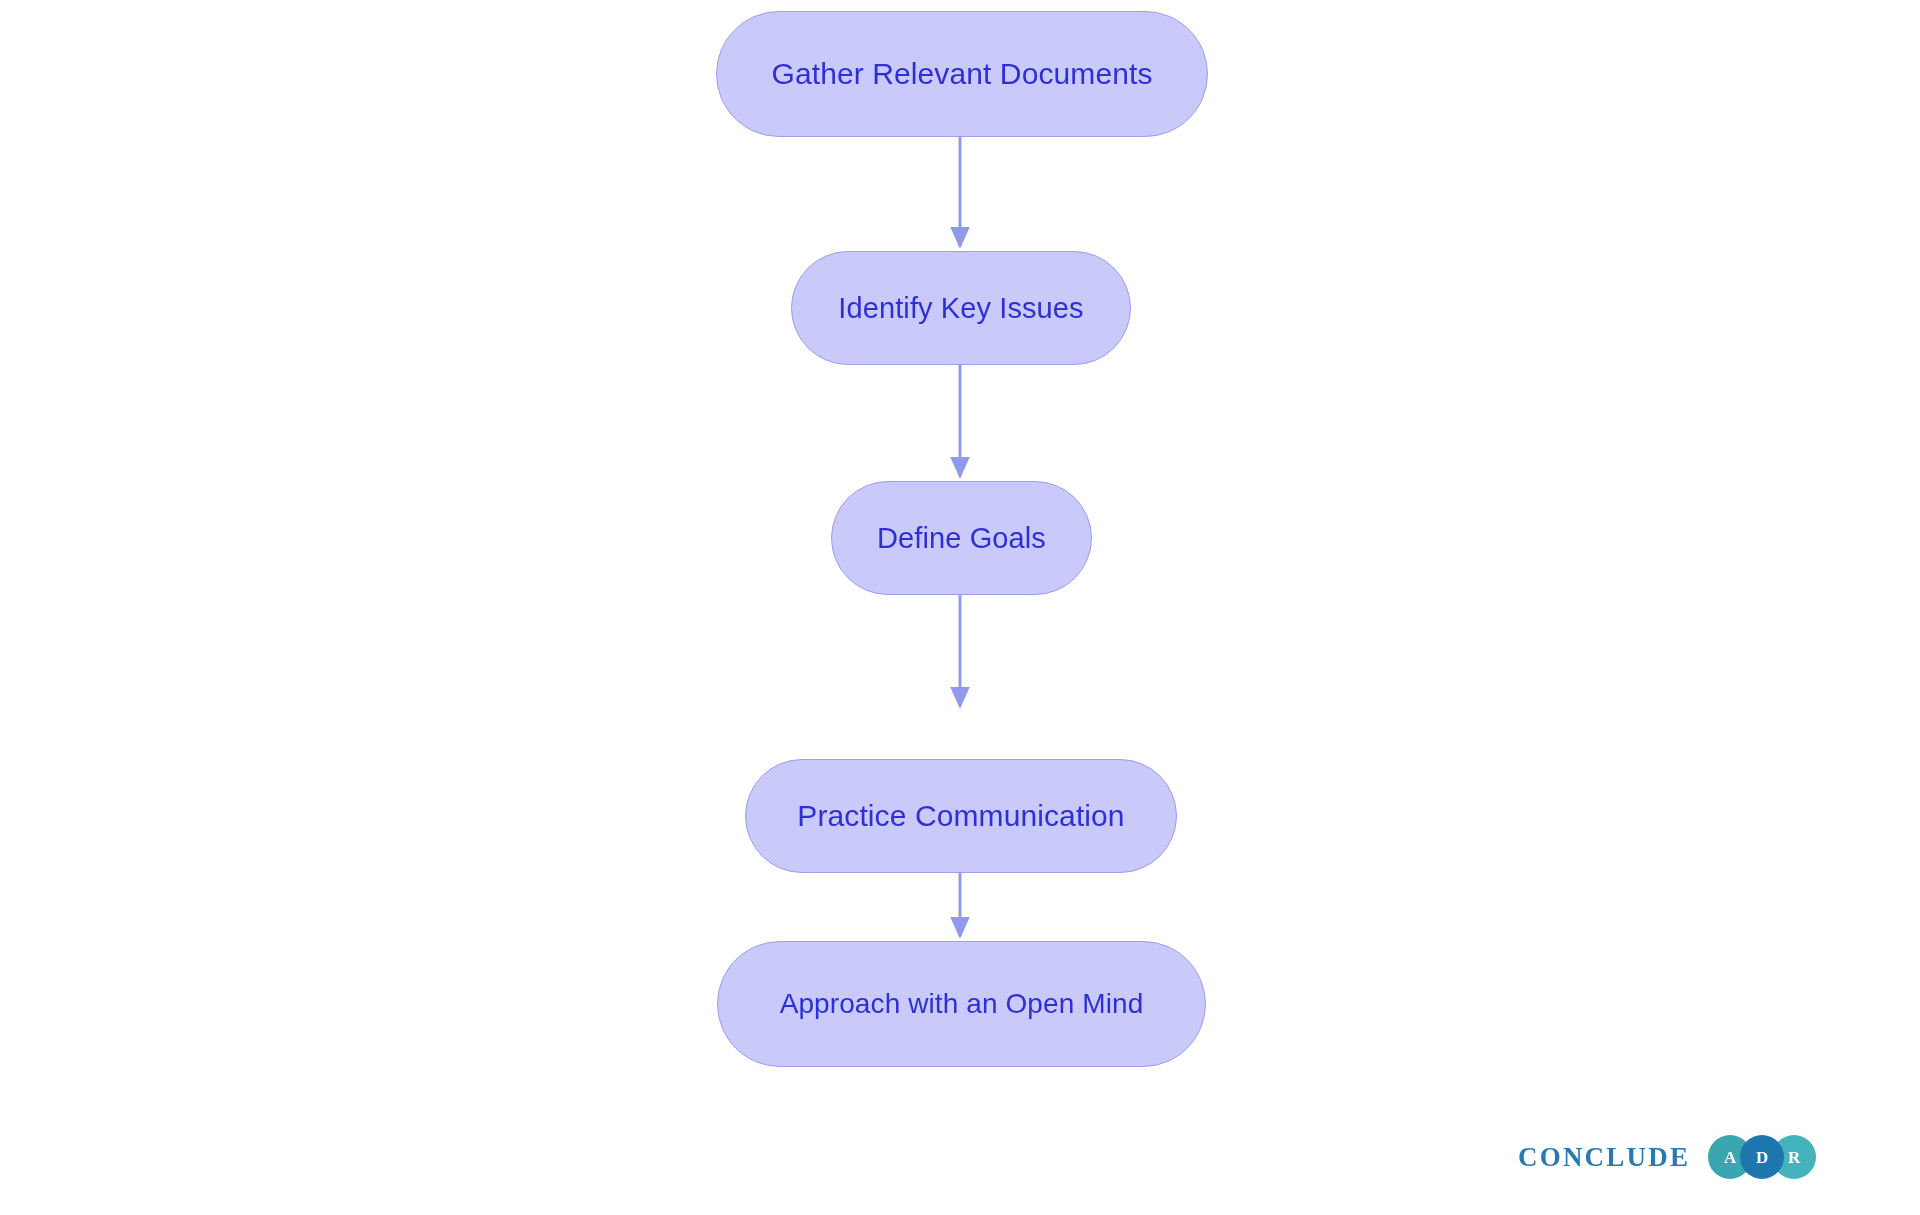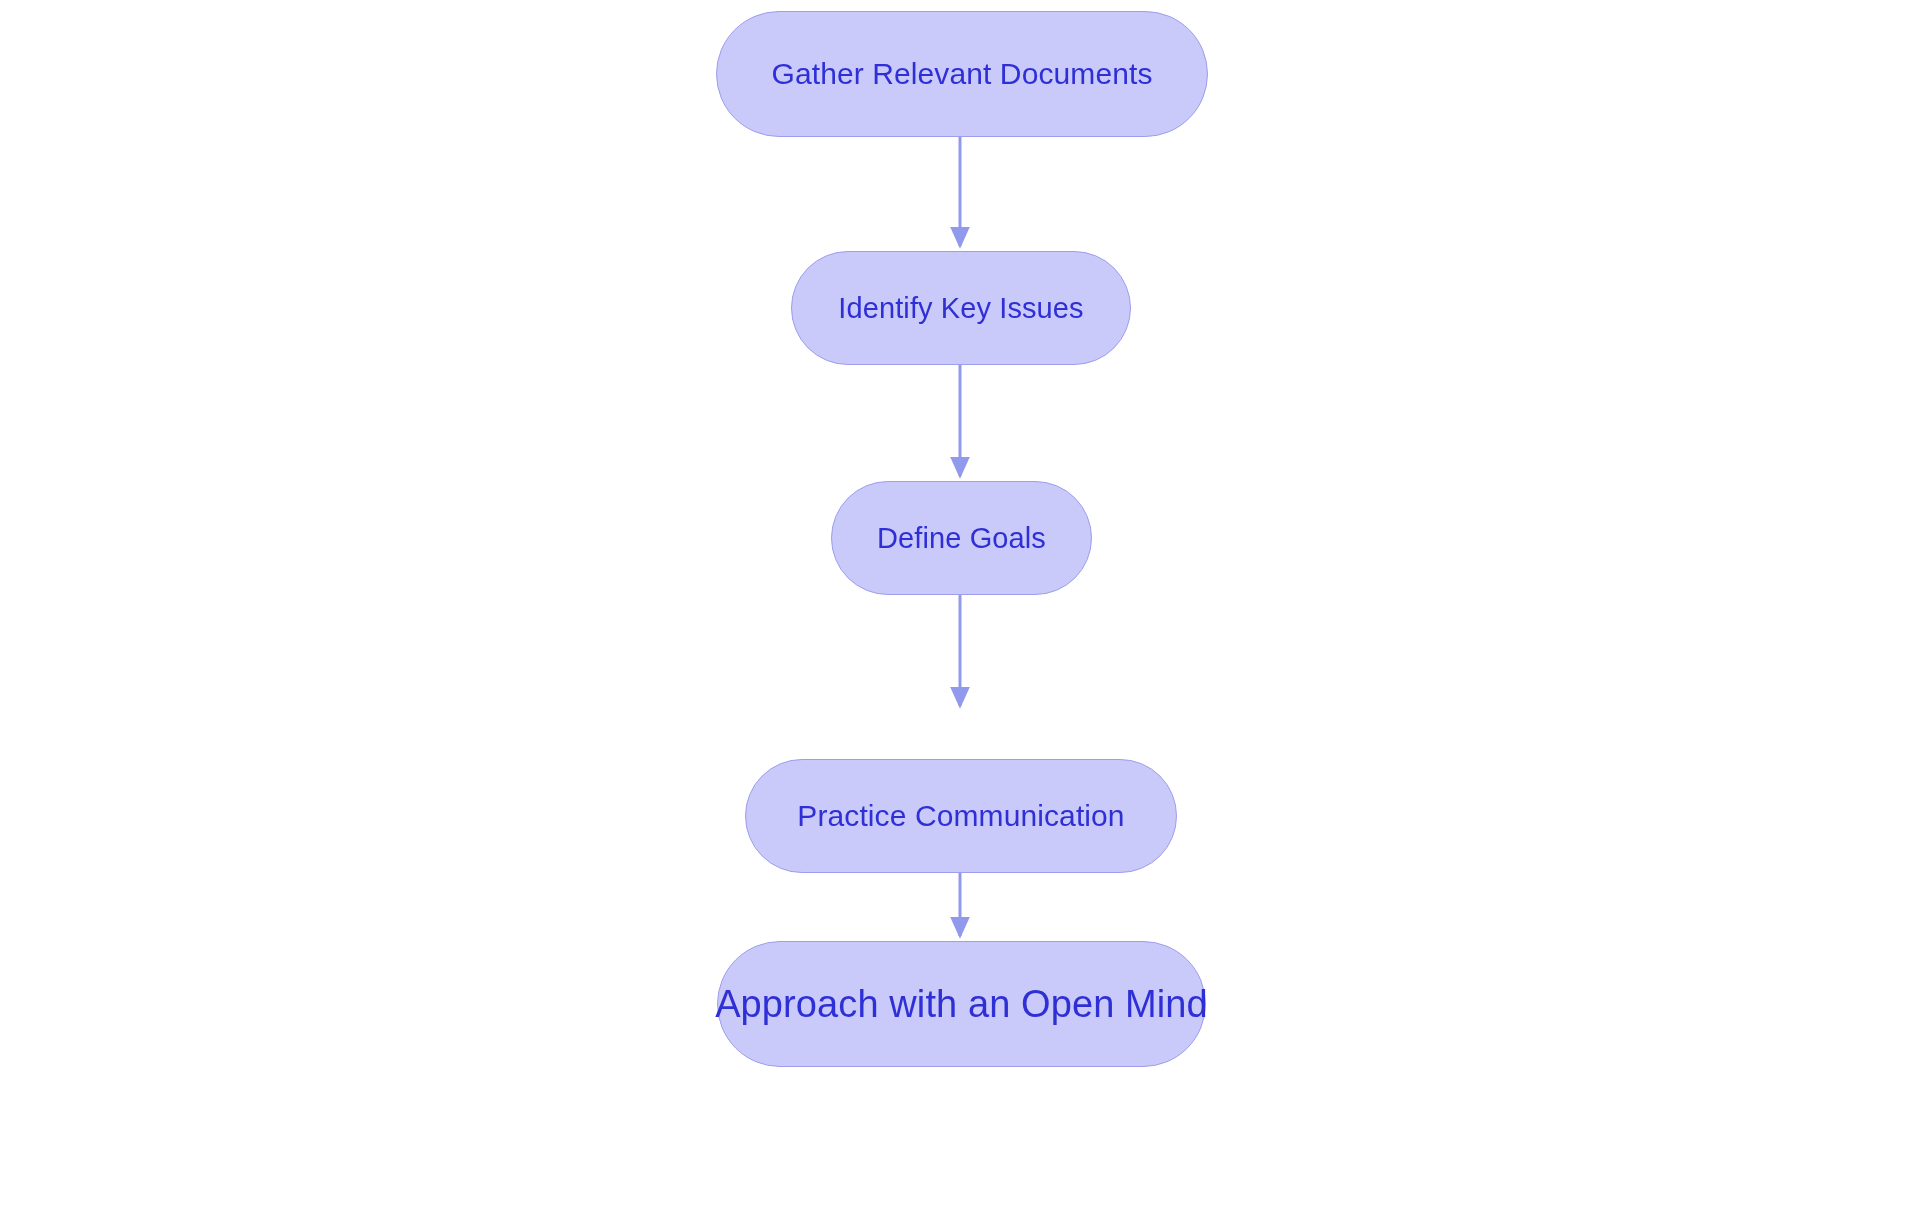--- a/index.html
+++ b/index.html
@@ -52,21 +52,21 @@
   }
   .flow-node .node-label {
     display: block;
     line-height: 1;
   }
 
   #node-0 { left: 716px;  top: 11px;   width: 492px; height: 126px; font-size: 30px; }
   #node-1 { left: 791px;  top: 251px;  width: 340px; height: 114px; font-size: 29px; }
   #node-2 { left: 831px;  top: 481px;  width: 261px; height: 114px; font-size: 29px; }
   #node-3 { left: 745px;  top: 711px;  width: 432px; height: 114px; font-size: 30px; margin-top: 48px; }
-  #node-4 { left: 717px;  top: 941px;  width: 489px; height: 126px; font-size: 38px; }
+  #node-4 { left: 717px;  top: 941px;  width: 489px; height: 126px; font-size: 28px; }
 
   
   #brand-logo {
     position: absolute;
     left: 1518px;
     top: 1125px;
     height: 64px;
     display: flex;
     align-items: center;
     gap: 18px;
@@ -137,14 +137,28 @@
   </div>
 
   <div class="flow-node" id="node-3">
     <span class="node-label">Practice Communication</span>
   </div>
 
   <div class="flow-node" id="node-4">
     <span class="node-label">Approach with an Open Mind</span>
   </div>
 
+  <div id="brand-logo">
+    <div id="brand-wordmark">CONCLUDE</div>
+    <div id="brand-circles">
+      <div class="brand-circle" id="brand-circle-a">
+        <span>A</span>
+      </div>
+      <div class="brand-circle" id="brand-circle-d">
+        <span>D</span>
+      </div>
+      <div class="brand-circle" id="brand-circle-r">
+        <span>R</span>
+      </div>
+    </div>
+  </div>
 
 </div>
 
 </body></html>

